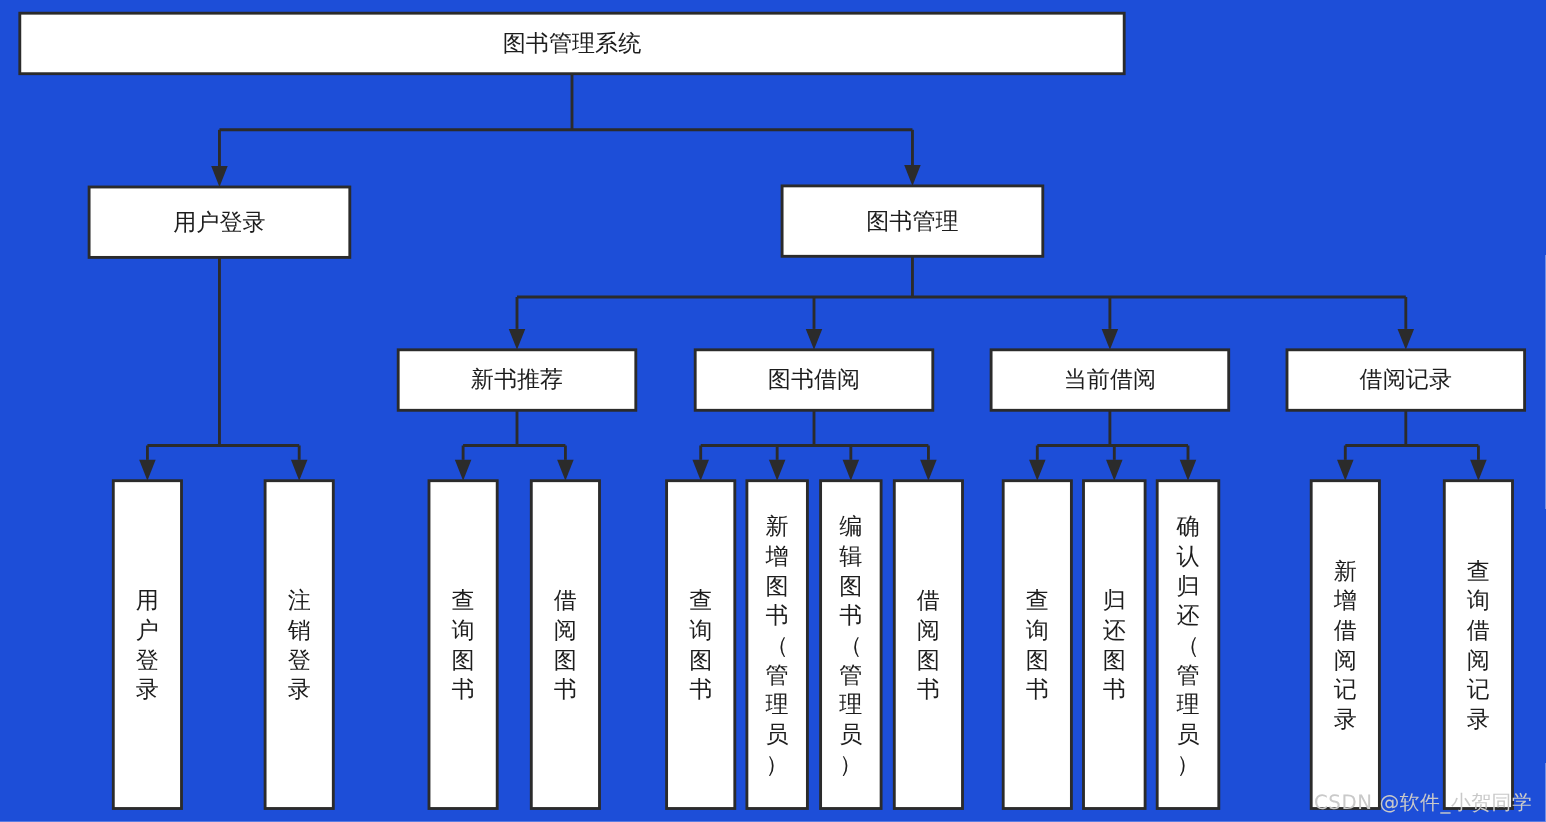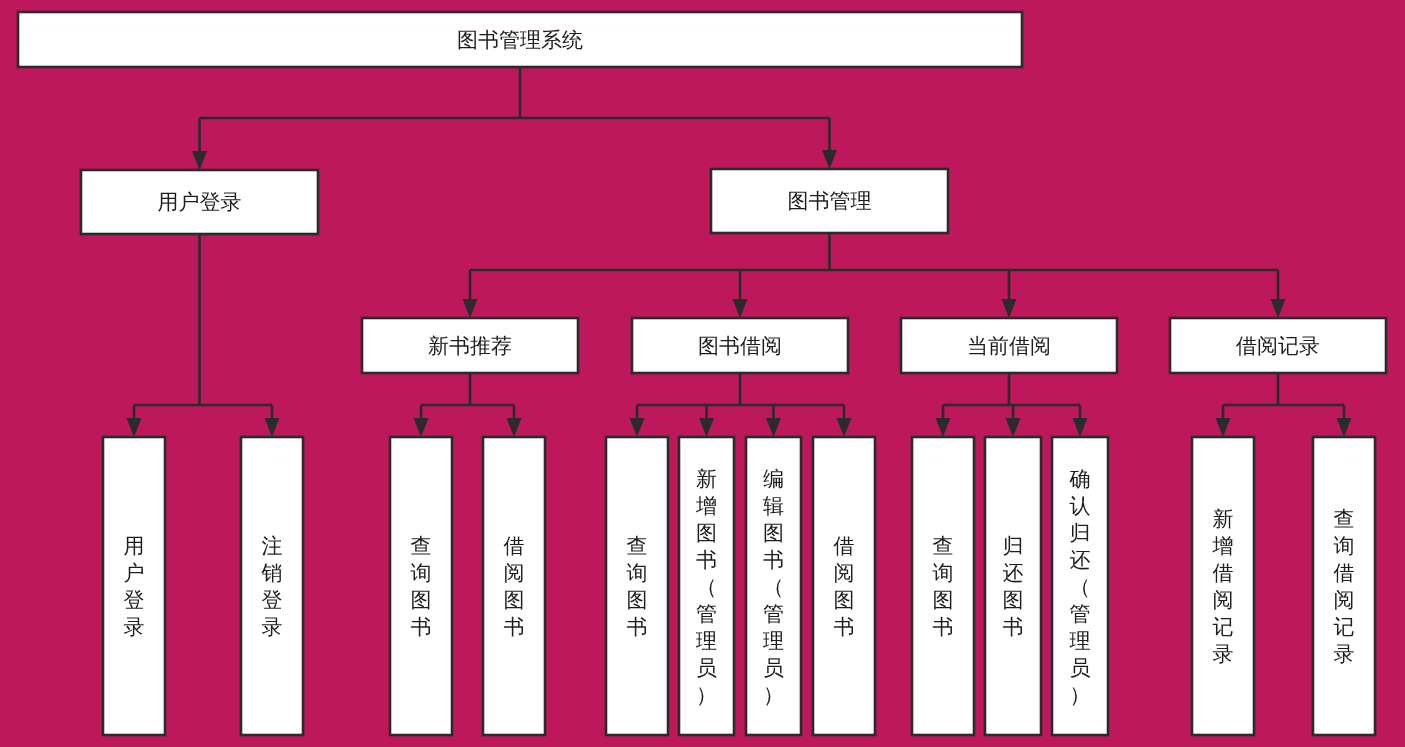--- a/index.html
+++ b/index.html
@@ -11,21 +11,21 @@
   body {
     width: 1405px;
     height: 747px;
     overflow: hidden;
     font-family: "DejaVu Sans", "Liberation Sans", sans-serif;
   }
   #diagram-root {
     position: relative;
     width: 1405px;
     height: 747px;
-    background: #be185d;
+    background: #1d4ed8;
     text-decoration: underline;
   }
   svg.tree-canvas {
     position: absolute;
     top: 0;
     left: 0;
     width: 1405px;
     height: 747px;
     display: block;
   }
@@ -207,13 +207,14 @@
         <g>
           <rect x="1192" y="437" width="62" height="298" class="node-rect"></rect>
           <text x="1223" class="node-label-v" y="526.06"><tspan x="1223" dy="0">新</tspan><tspan x="1223" dy="27">增</tspan><tspan x="1223" dy="27">借</tspan><tspan x="1223" dy="27">阅</tspan><tspan x="1223" dy="27">记</tspan><tspan x="1223" dy="27">录</tspan></text>
         </g>
         <g>
           <rect x="1313" y="437" width="62" height="298" class="node-rect"></rect>
           <text x="1344" class="node-label-v" y="526.06"><tspan x="1344" dy="0">查</tspan><tspan x="1344" dy="27">询</tspan><tspan x="1344" dy="27">借</tspan><tspan x="1344" dy="27">阅</tspan><tspan x="1344" dy="27">记</tspan><tspan x="1344" dy="27">录</tspan></text>
         </g>
       </g>
   </svg>
+  <div class="watermark">CSDN @软件_小贺同学</div>
 </div>
 
 </body></html>

